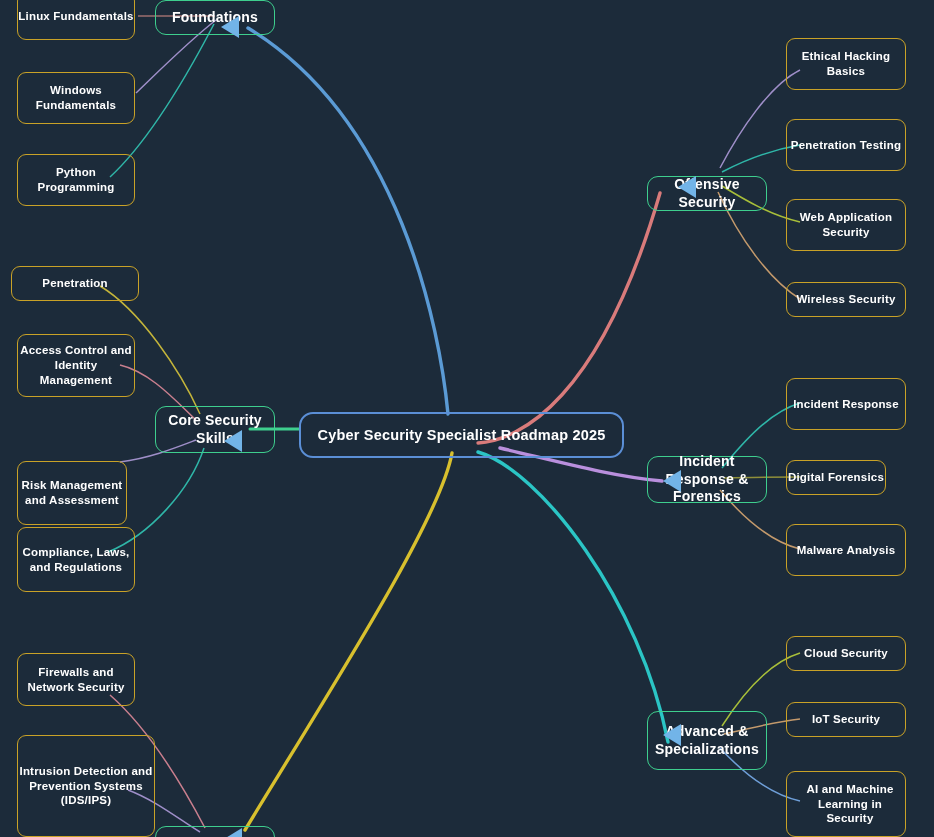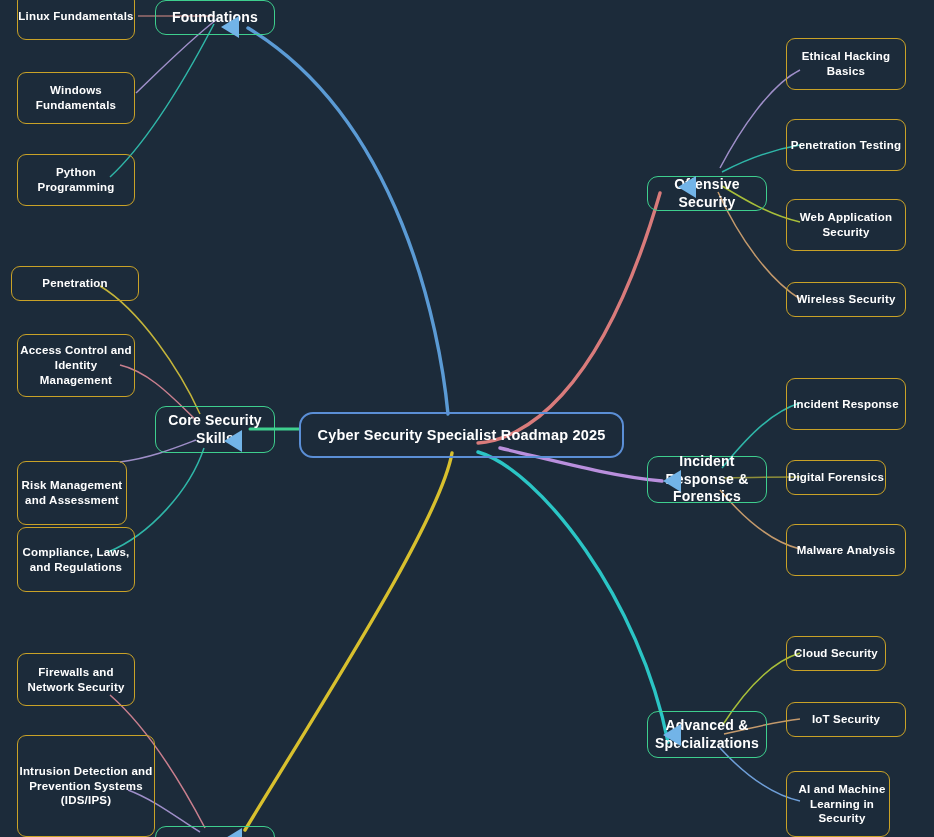--- a/index.html
+++ b/index.html
@@ -180,28 +180,28 @@
   <div class="node leaf" style="left:786px;top:378px;width:120px;height:52px;">
     <span class="lbl">Incident Response</span>
   </div>
   <div class="node leaf" style="left:786px;top:460px;width:100px;height:35px;">
     <span class="lbl">Digital Forensics</span>
   </div>
   <div class="node leaf" style="left:786px;top:524px;width:120px;height:52px;">
     <span class="lbl">Malware Analysis</span>
   </div>
 
-  <div class="node branch" style="left:647px;top:711px;width:120px;height:47px;">
+  <div class="node branch" style="left:647px;top:711px;width:120px;height:59px;">
     <span class="lbl">Advanced &amp; Specializations</span>
   </div>
   <div class="arrow" style="left:663px;top:724px;"></div>
 
-  <div class="node leaf" style="left:786px;top:636px;width:100px;height:35px;">
+  <div class="node leaf" style="left:786px;top:636px;width:120px;height:35px;">
     <span class="lbl">Cloud Security</span>
   </div>
   <div class="node leaf" style="left:786px;top:702px;width:120px;height:35px;">
     <span class="lbl">IoT Security</span>
   </div>
-  <div class="node leaf" style="left:786px;top:771px;width:104px;height:66px;padding-left:8px;">
+  <div class="node leaf" style="left:786px;top:771px;width:120px;height:66px;padding-left:8px;">
     <span class="lbl">AI and Machine Learning in Security</span>
   </div>
 
 </div>
 
 </body></html>

